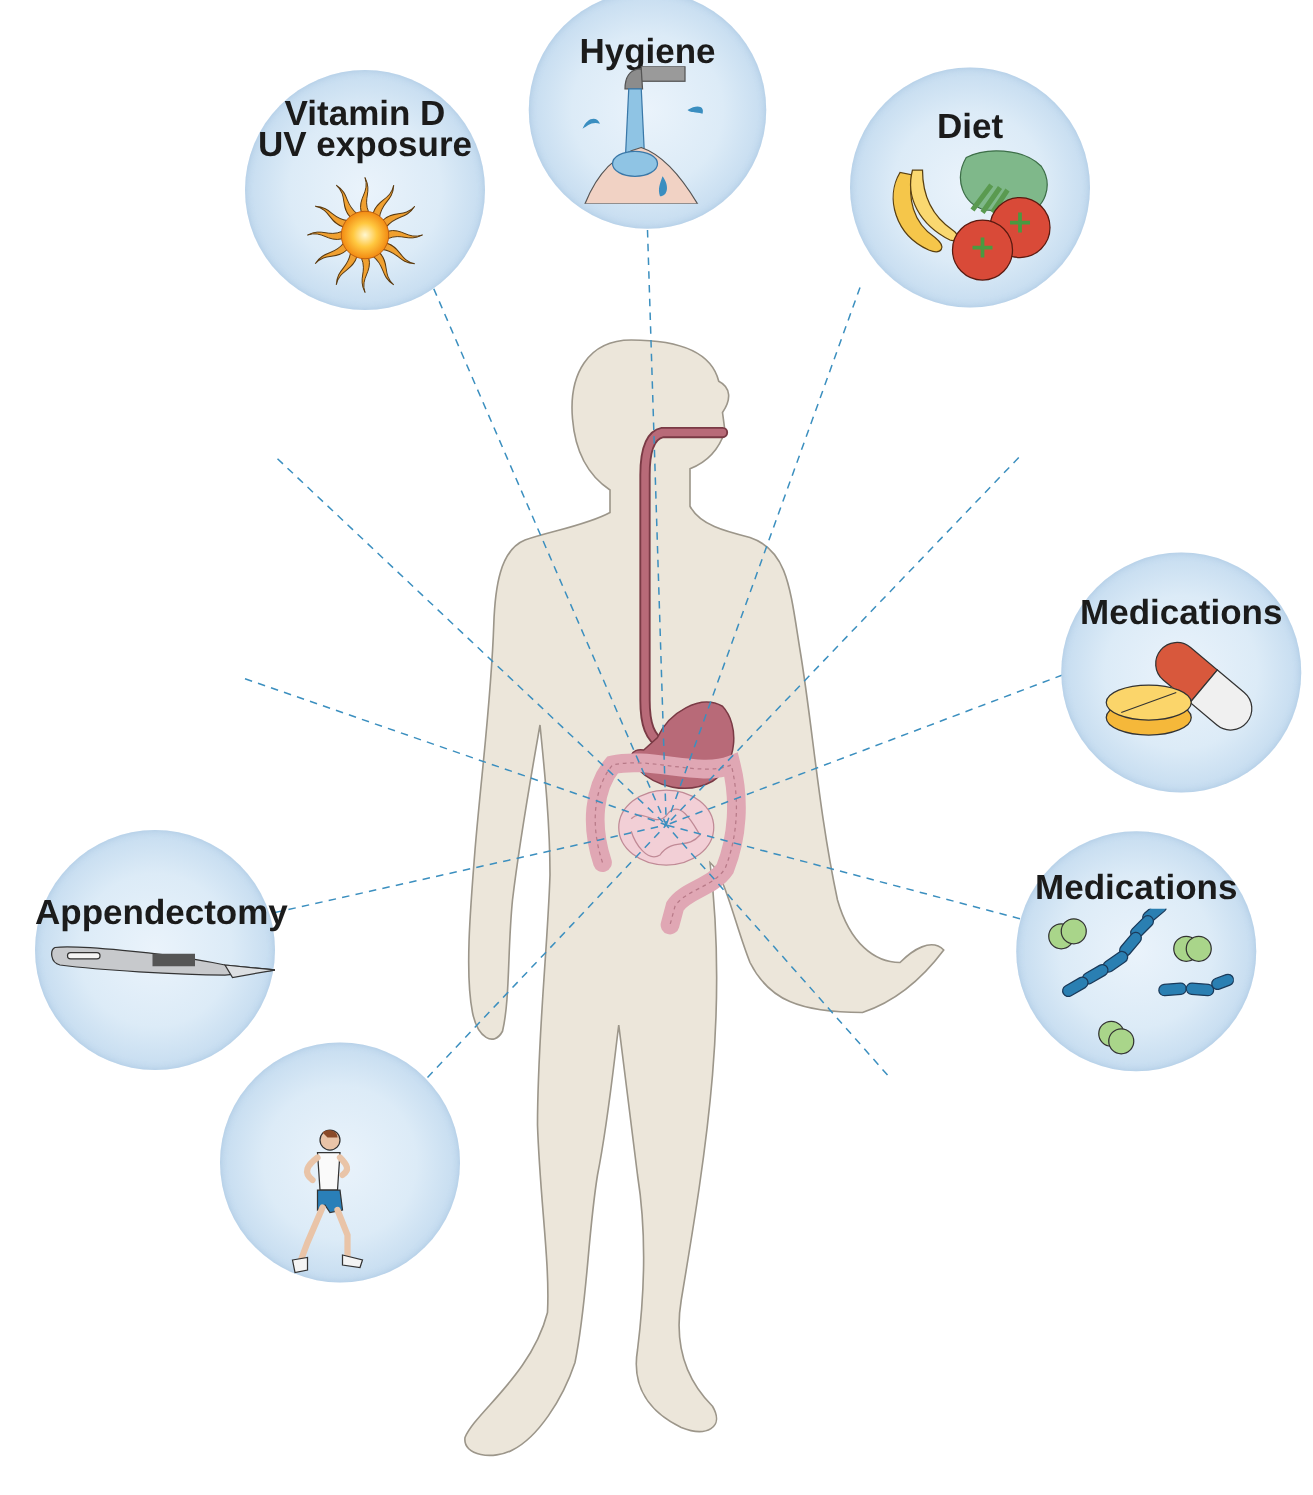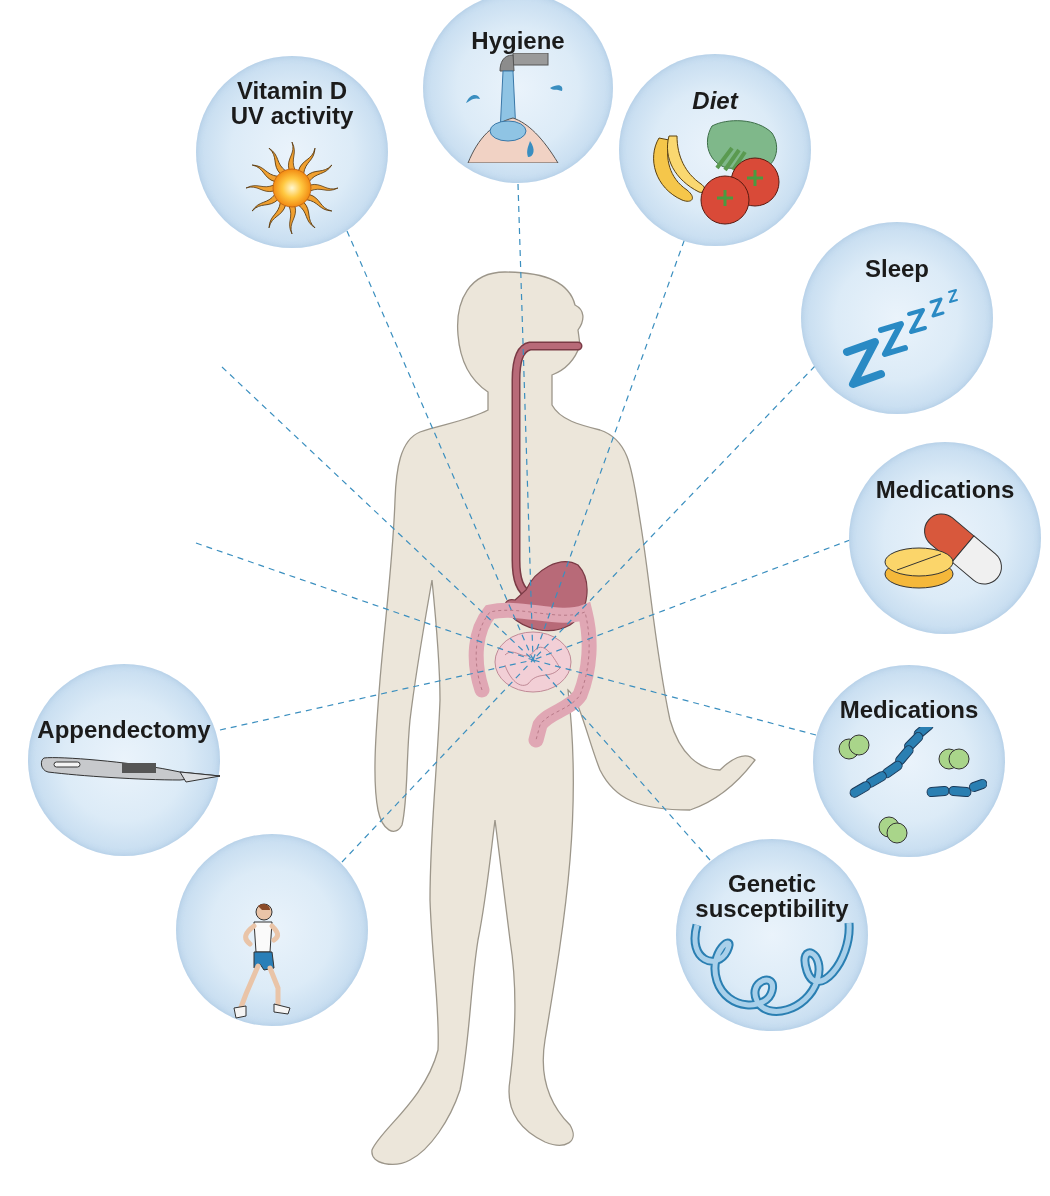--- a/index.html
+++ b/index.html
@@ -4,21 +4,21 @@
 <style>
   html, body { margin: 0; padding: 0; background: #ffffff; }
   body { width: 1050px; height: 1196px; position: relative; overflow: hidden;
          font-family: "Liberation Sans", sans-serif; }
   #stage { position: absolute; left: 0; top: 0; width: 1050px; height: 1196px; }
   .factor { position: absolute; border-radius: 50%;
     background: radial-gradient(circle at 50% 50%, #eaf3fb 0%, #dcebf7 45%, #b9d4ec 85%, #a6c6e4 100%);
     box-shadow: inset 0 0 6px rgba(120,160,200,0.35);
     text-align: center; cursor: pointer; }
   .factor .label { position: absolute; left: 0; right: 0; font-weight: bold;
-    font-size: 24px; line-height: 25px; color: #1b1b1b; white-space: pre-line; }
+    font-size: 28px; line-height: 25px; color: #1b1b1b; white-space: pre-line; }
   .factor svg.icon { position: absolute; }
 </style>
 </head>
 <body>
 
 <div id="stage">
 
   <svg width="1050" height="1196" style="position:absolute;left:0;top:0">
 
     <g>
@@ -69,21 +69,21 @@
       <path d="M10,110 C20,85 35,70 55,65 C70,70 85,85 100,110 Z" fill="#f1d2c4" stroke="#555" stroke-width="1"></path>
       <ellipse cx="50" cy="78" rx="18" ry="10" fill="#8fc4e4" stroke="#3a78a8"></ellipse>
       <path d="M8,50 C12,40 20,40 22,46 C15,44 12,48 8,50 Z" fill="#3a8ec0"></path>
       <path d="M92,35 C100,30 106,32 104,38 C98,36 96,38 92,35 Z" fill="#3a8ec0"></path>
       <path d="M72,88 C78,96 76,104 70,104 C68,98 70,94 72,88 Z" fill="#3a8ec0"></path>
     </svg>
   </div>
 
   <div class="factor" style="left:196px;top:56px;width:192px;height:192px;">
     <div class="label" style="top:22px">Vitamin D
-UV activity</div>
+UV exposure</div>
     <svg class="icon" width="100" height="100" viewBox="-50 -50 100 100" style="left:46px;top:82px">
       <defs>
           <radialGradient id="sunG">
             <stop offset="0" stop-color="#fff7d0"></stop>
             <stop offset="0.5" stop-color="#ffc840"></stop>
             <stop offset="1" stop-color="#f28a12"></stop>
           </radialGradient>
         </defs>
       <g fill="#f0a030" stroke="#5a3a10" stroke-width="0.8">
         <path d="M-3,-18 C-6,-30 4,-34 0,-46 C6,-34 -2,-30 3,-18 Z"></path>
@@ -96,45 +96,35 @@
         <path d="M-3,-18 C-6,-30 4,-34 0,-46 C6,-34 -2,-30 3,-18 Z" transform="rotate(210)"></path>
         <path d="M-3,-18 C-6,-30 4,-34 0,-46 C6,-34 -2,-30 3,-18 Z" transform="rotate(240)"></path>
         <path d="M-3,-18 C-6,-30 4,-34 0,-46 C6,-34 -2,-30 3,-18 Z" transform="rotate(270)"></path>
         <path d="M-3,-18 C-6,-30 4,-34 0,-46 C6,-34 -2,-30 3,-18 Z" transform="rotate(300)"></path>
         <path d="M-3,-18 C-6,-30 4,-34 0,-46 C6,-34 -2,-30 3,-18 Z" transform="rotate(330)"></path>
       </g>
       <circle r="19" fill="url(#sunG)" stroke="#c06010" stroke-width="0.8"></circle>
     </svg>
   </div>
 
-  <div class="factor" style="left:619px;top:54px;width:192px;height:192px;font-style:italic;">
+  <div class="factor" style="left:680px;top:54px;width:192px;height:192px;">
     <div class="label" style="top:34px">Diet</div>
     <svg class="icon" width="140" height="110" viewBox="0 0 140 110" style="left:28px;top:64px">
       <path d="M65,8 C80,0 110,0 125,15 C135,30 128,50 112,52 L80,50 C62,45 55,25 65,8 Z" fill="#7fb88a" stroke="#3d6e48" stroke-width="1"></path>
       <path d="M70,50 L85,30 M78,52 L92,32 M86,52 L98,34" stroke="#5a9a50" stroke-width="4"></path>
       <path d="M12,20 C0,40 8,70 35,82 C45,86 50,80 40,72 C22,60 18,40 22,22 Z" fill="#f5c64a" stroke="#5a4010" stroke-width="1"></path>
       <path d="M22,18 C16,40 28,62 52,74 C58,76 60,70 54,66 C38,55 30,38 30,18 Z" fill="#fad870" stroke="#5a4010" stroke-width="1"></path>
       <circle cx="108" cy="64" r="24" fill="#d94a38" stroke="#5a1a10" stroke-width="1"></circle>
       <circle cx="78" cy="82" r="24" fill="#d94a38" stroke="#5a1a10" stroke-width="1"></circle>
       <path d="M100,60 L116,60 M108,52 L108,68" stroke="#4a9a40" stroke-width="3"></path>
       <path d="M70,80 L86,80 M78,72 L78,88" stroke="#4a9a40" stroke-width="3"></path>
     </svg>
   </div>
 
 
-  <div class="factor" style="left:801px;top:222px;width:192px;height:192px;">
-    <div class="label" style="top:34px">Sleep</div>
-    <svg class="icon" width="130" height="110" viewBox="0 0 130 110" style="left:38px;top:58px">
-      <path d="M8,72 L36,62 L14,104 L42,94" fill="none" stroke="#2a8ac4" stroke-width="8" stroke-linejoin="round" stroke-linecap="round"></path>
-      <path d="M42,50 L62,44 L46,74 L66,68" fill="none" stroke="#2a8ac4" stroke-width="6" stroke-linejoin="round" stroke-linecap="round"></path>
-      <path d="M70,34 L84,30 L72,52 L86,48" fill="none" stroke="#2a8ac4" stroke-width="4" stroke-linejoin="round" stroke-linecap="round"></path>
-      <path d="M92,22 L102,19 L94,36 L104,33" fill="none" stroke="#2a8ac4" stroke-width="3" stroke-linejoin="round" stroke-linecap="round"></path>
-      <path d="M110,12 L117,10 L111,22 L118,20" fill="none" stroke="#2a8ac4" stroke-width="2" stroke-linejoin="round" stroke-linecap="round"></path>
-    </svg>
-  </div>
 
 
   <div class="factor" style="left:849px;top:442px;width:192px;height:192px;">
     <div class="label" style="top:35px">Medications</div>
     <svg class="icon" width="130" height="100" viewBox="0 0 130 100" style="left:34px;top:62px">
       <g transform="rotate(40 80 45)">
         <path d="M52,28 L80,28 L80,62 L52,62 A17,17 0 0 1 52,28 Z" fill="#d8583c" stroke="#333" stroke-width="1"></path>
         <path d="M80,28 L108,28 A17,17 0 0 1 108,62 L80,62 Z" fill="#f0f0f0" stroke="#333" stroke-width="1"></path>
       </g>
       <ellipse cx="36" cy="70" rx="34" ry="14" fill="#f5b83a" stroke="#333" stroke-width="1"></ellipse>
@@ -186,22 +176,14 @@
       <path d="M26,24 C18,30 14,36 22,42" fill="none" stroke="#e9c4a8" stroke-width="5" stroke-linecap="round"></path>
       <path d="M44,24 C50,30 52,34 46,38" fill="none" stroke="#e9c4a8" stroke-width="5" stroke-linecap="round"></path>
       <path d="M26,50 L44,50 L46,66 L36,68 L32,62 L26,66 Z" fill="#2a7fb8" stroke="#333" stroke-width="1"></path>
       <path d="M30,64 L18,92 L12,108" fill="none" stroke="#e9c4a8" stroke-width="5" stroke-linecap="round"></path>
       <path d="M42,66 L50,86 L50,104" fill="none" stroke="#e9c4a8" stroke-width="5" stroke-linecap="round"></path>
       <path d="M6,106 L18,104 L18,114 L8,116 Z" fill="#f4f4f4" stroke="#333"></path>
       <path d="M46,102 L62,106 L60,112 L46,110 Z" fill="#f4f4f4" stroke="#333"></path>
     </svg>
   </div>
 
-  <div class="factor" style="left:676px;top:839px;width:192px;height:192px;">
-    <div class="label" style="top:32px">Genetic
-susceptibility</div>
-    <svg class="icon" width="170" height="100" viewBox="0 0 170 100" style="left:11px;top:82px">
-      <path d="M10,4 C0,40 30,50 40,30 C50,10 20,30 30,60 C40,90 80,90 85,70 C90,50 60,60 70,80 C80,100 120,90 130,60 C140,30 110,20 120,50 C130,80 165,40 162,2" fill="none" stroke="#2a7fb2" stroke-width="9"></path>
-      <path d="M10,4 C0,40 30,50 40,30 C50,10 20,30 30,60 C40,90 80,90 85,70 C90,50 60,60 70,80 C80,100 120,90 130,60 C140,30 110,20 120,50 C130,80 165,40 162,2" fill="none" stroke="#a9d0ea" stroke-width="5"></path>
-    </svg>
-  </div>
 
 </div>
 
 </body></html>

